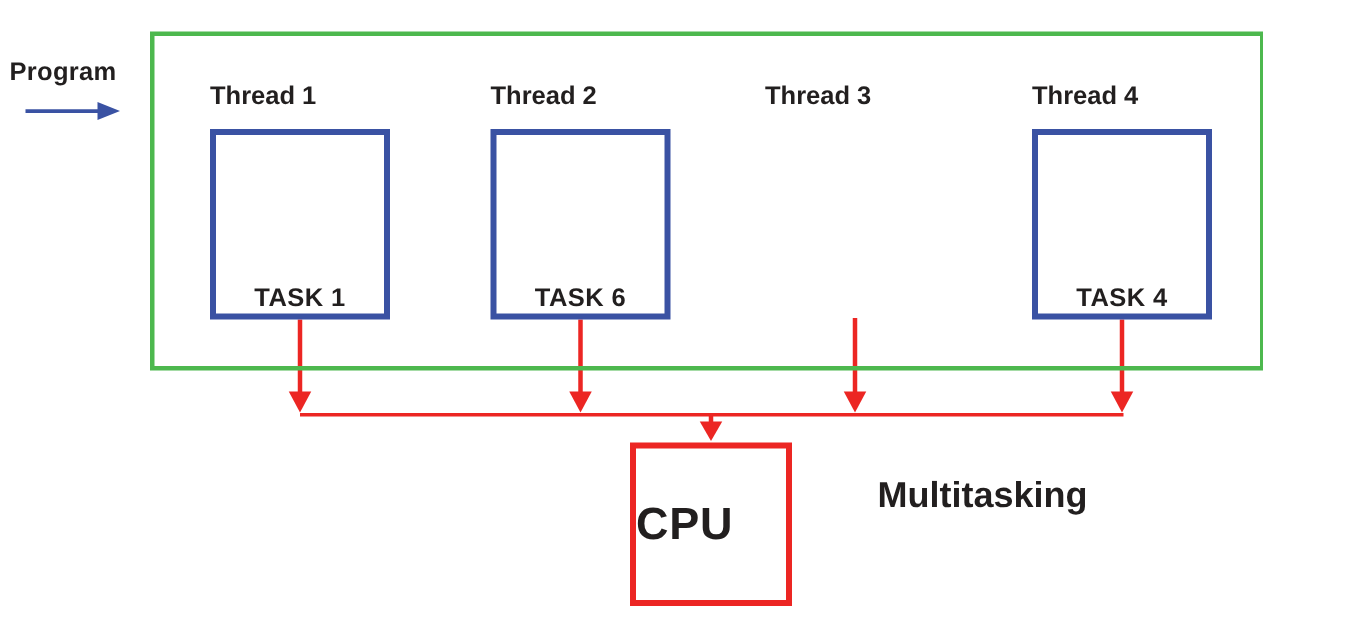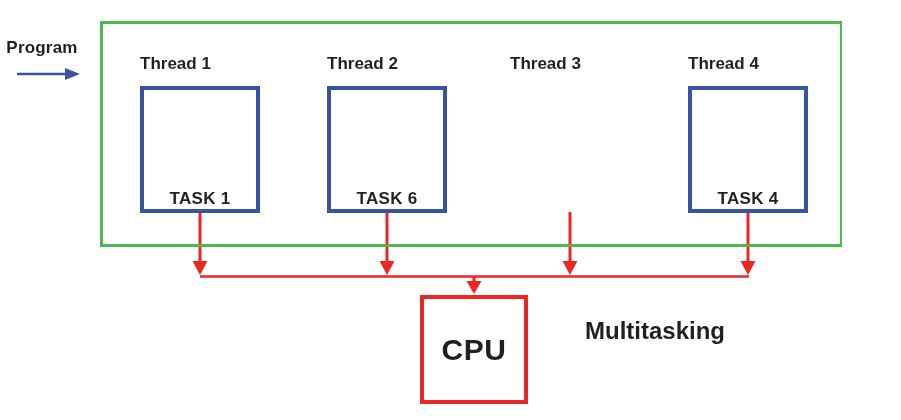--- a/index.html
+++ b/index.html
@@ -75,21 +75,21 @@
   .cpu-box {
     position: absolute;
     left: 420px;
     top: 295px;
     width: 100px;
     height: 101px;
     border: 4px solid var(--color-red, #ec2623);
     background: #ffffff;
     display: flex;
     align-items: center;
-    justify-content: center;
+    justify-content: flex-start;
   }
   .cpu-label {
     font-size: 30px;
     letter-spacing: 0.5px;
   }
   .multitasking-label {
     position: absolute;
     left: 570px;
     top: 299px;
     width: 170px;

